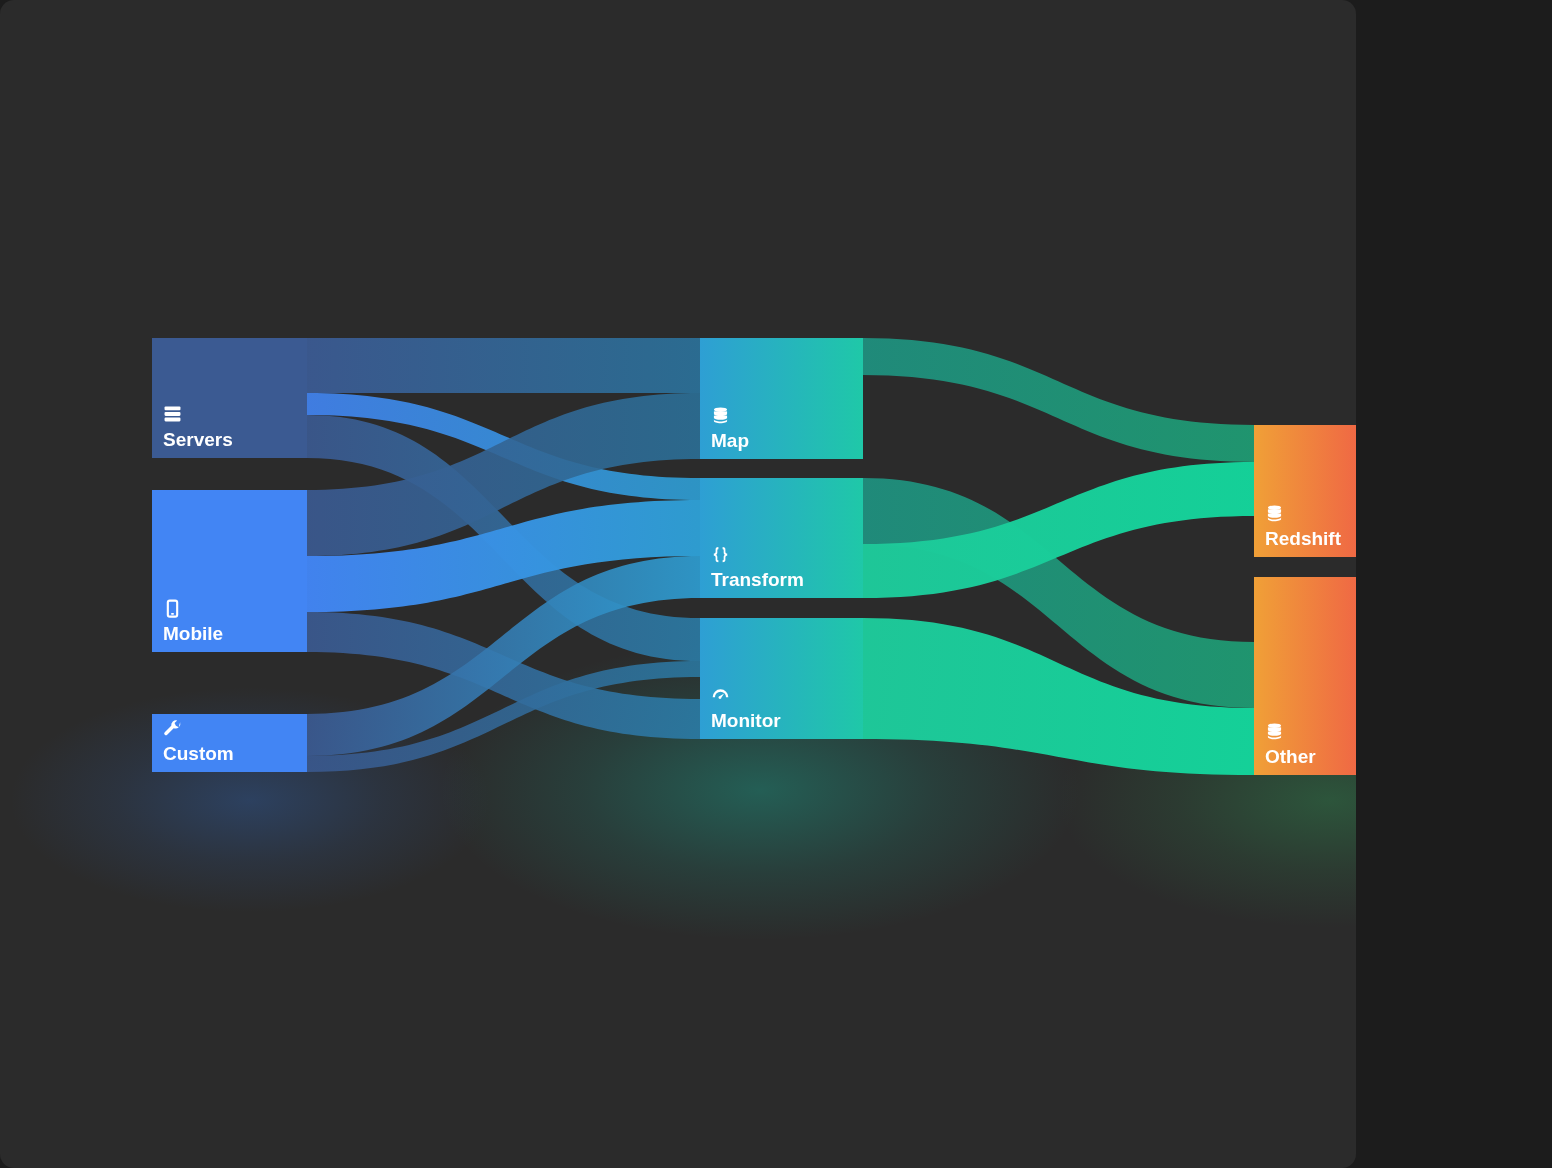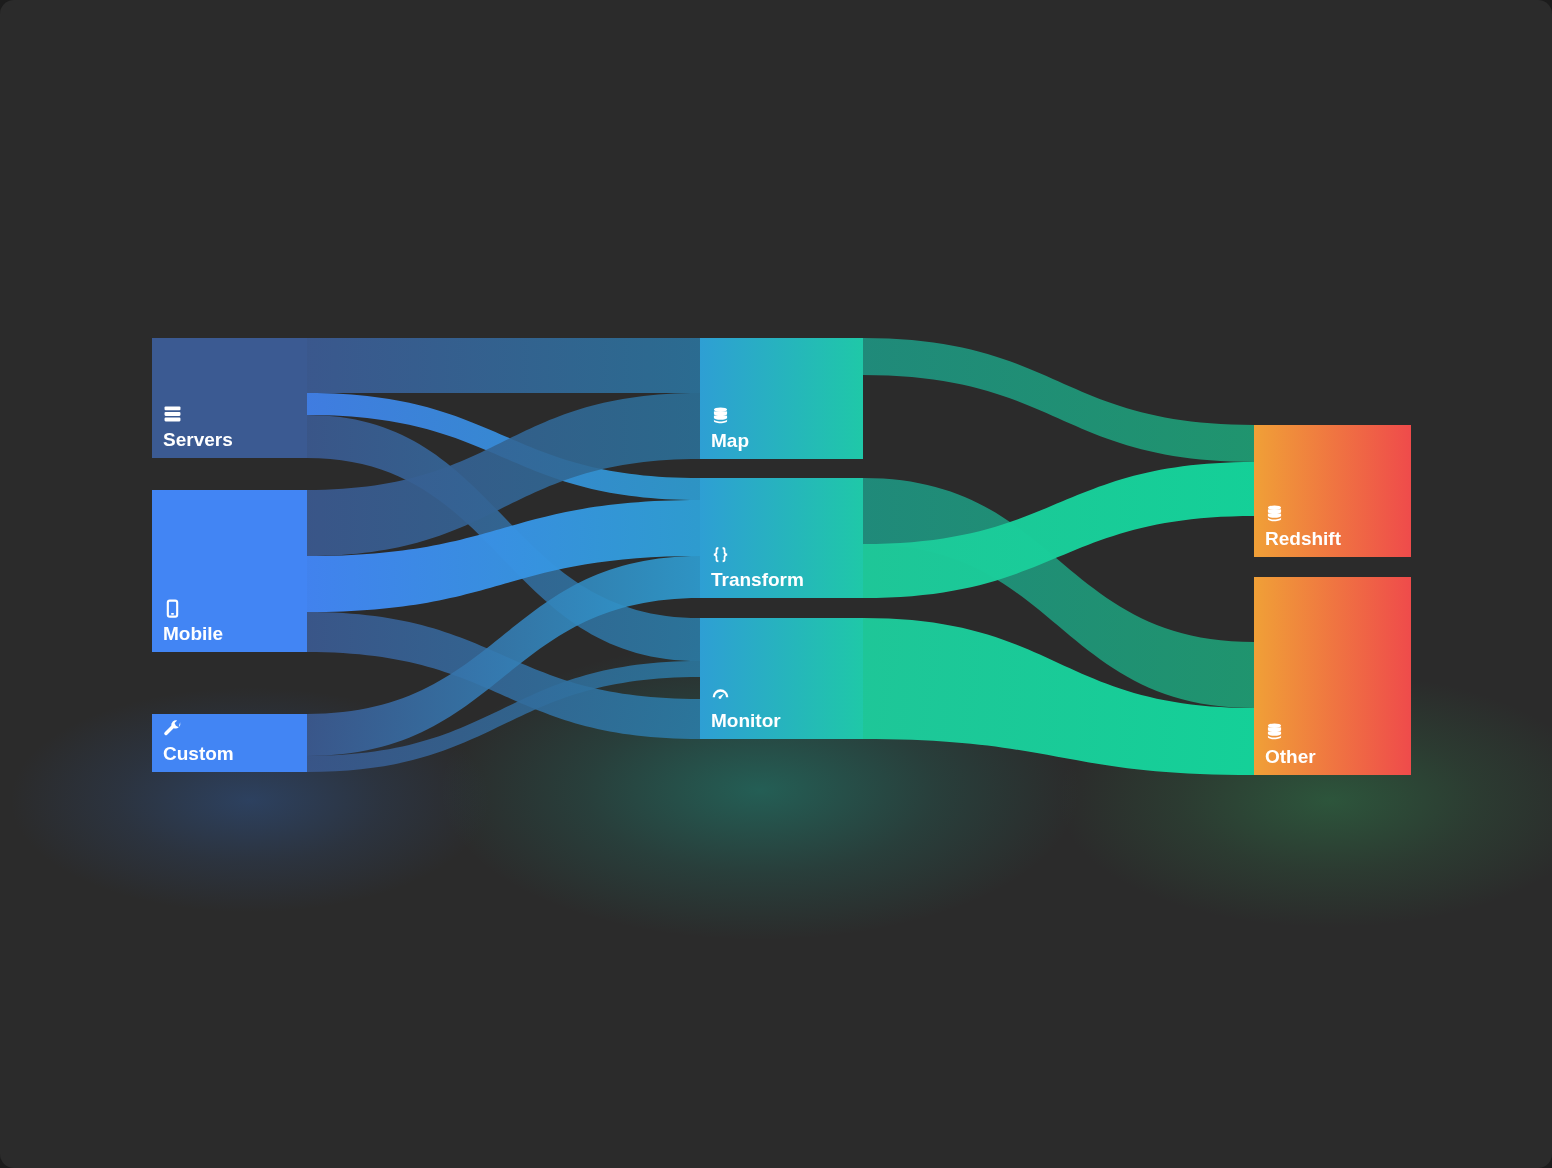--- a/index.html
+++ b/index.html
@@ -9,21 +9,21 @@
     background: #1c1c1c;
   }
   body {
     width: 1552px;
     height: 1168px;
     overflow: hidden;
     font-family: "Liberation Sans", sans-serif;
   }
   #stage {
     position: relative;
-    width: 1552px;
+    width: 1356px;
     height: 1168px;
     background: #2b2b2b;
     border-radius: 14px;
     overflow: hidden;
   }
   #sankey-svg {
     position: absolute;
     left: 0;
     top: 0;
     width: 1552px;

